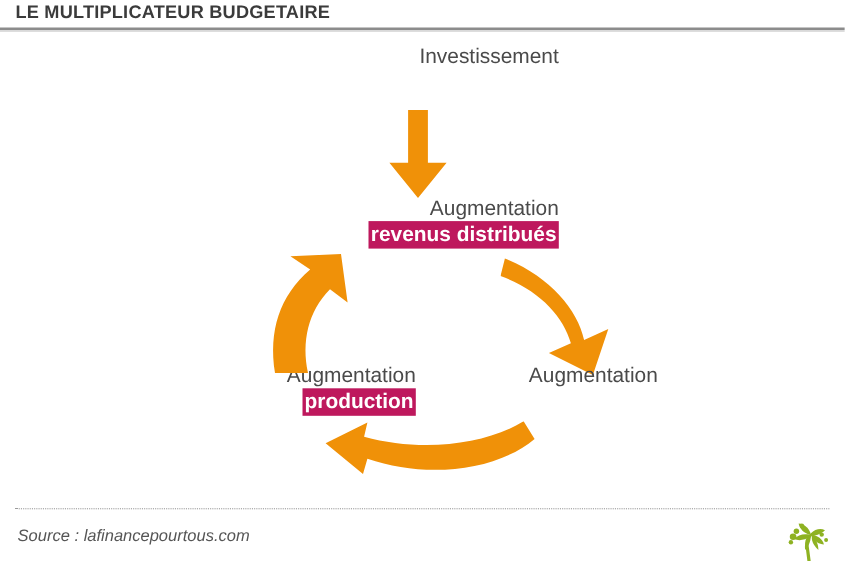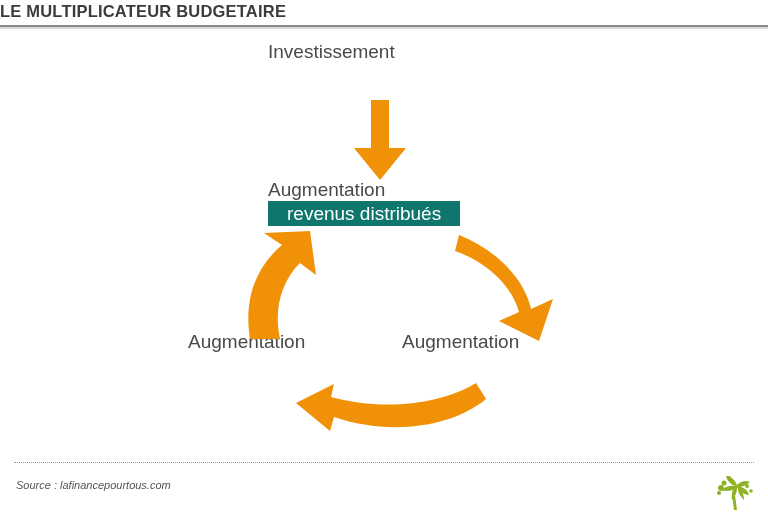--- a/index.html
+++ b/index.html
@@ -12,56 +12,57 @@
     height: 512px;
     position: relative;
     overflow: hidden;
     font-family: "Liberation Sans", sans-serif;
     -webkit-font-smoothing: antialiased;
   }
 
   
   #header-title {
     position: absolute;
-    left: 0;
+    left: 14px;
     top: 2px;
     font-size: 16.5px;
     font-weight: bold;
     letter-spacing: 0.2px;
     color: #3b3b3b;
     white-space: nowrap;
   }
   #header-rule {
     position: absolute;
     left: 0;
     top: 25px;
     width: 768px;
     height: 4px;
     background: linear-gradient(to bottom, #8c8c8c 0px, #8c8c8c 2px, #d9d9d9 2px, #d9d9d9 4px);
   }
 
   
   .node {
     position: absolute;
-    text-align: left;
+    text-align: right;
   }
   .node-caption {
     font-size: 19px;
     color: #4a4a4a;
     line-height: 23px;
     white-space: nowrap;
   }
   .node-chip {
     display: inline-block;
-    background: #0f766e;
+    background: #be185d;
     color: #ffffff;
     font-size: 19px;
     line-height: 25px;
-    padding: 0 19px;
+    padding: 0 2px;
     white-space: nowrap;
+    font-weight: bold;
   }
 
   
   #node-investissement        { left: 268px; top: 40px;  width: 240px; }
   #node-revenus               { left: 268px; top: 178px; width: 240px; }
   #node-production            { left: 188px; top: 330px; width: 190px; }
   #node-consommation          { left: 402px; top: 330px; width: 196px; }
 
   
   .arrow {
@@ -78,21 +79,21 @@
     left: 14px;
     top: 462px;
     width: 740px;
     height: 0;
     border-top: 1px dotted #9a9a9a;
   }
   #footer-source {
     position: absolute;
     left: 16px;
     top: 479px;
-    font-size: 11px;
+    font-size: 15px;
     font-style: italic;
     color: #555555;
     white-space: nowrap;
   }
   #footer-logo {
     position: absolute;
     left: 714px;
     top: 474px;
     width: 42px;
     height: 38px;
@@ -144,20 +145,21 @@
              L 6 20
              L 44 1
              L 41 14
              C 92 28, 150 22, 186 0
              Z" fill="#F09108"></path>
   </svg>
 </div>
 
 <div class="node" id="node-production">
   <div class="node-caption">Augmentation</div>
+  <div class="node-chip">production</div>
 </div>
 
 <div class="arrow" id="arrow-left-curve">
   <svg width="120" height="110" viewBox="0 0 120 110">
     <path d="M12 108
              C 6 70, 16 38, 44 14
              L 26 2
              L 72 0
              L 78 44
              L 62 32

